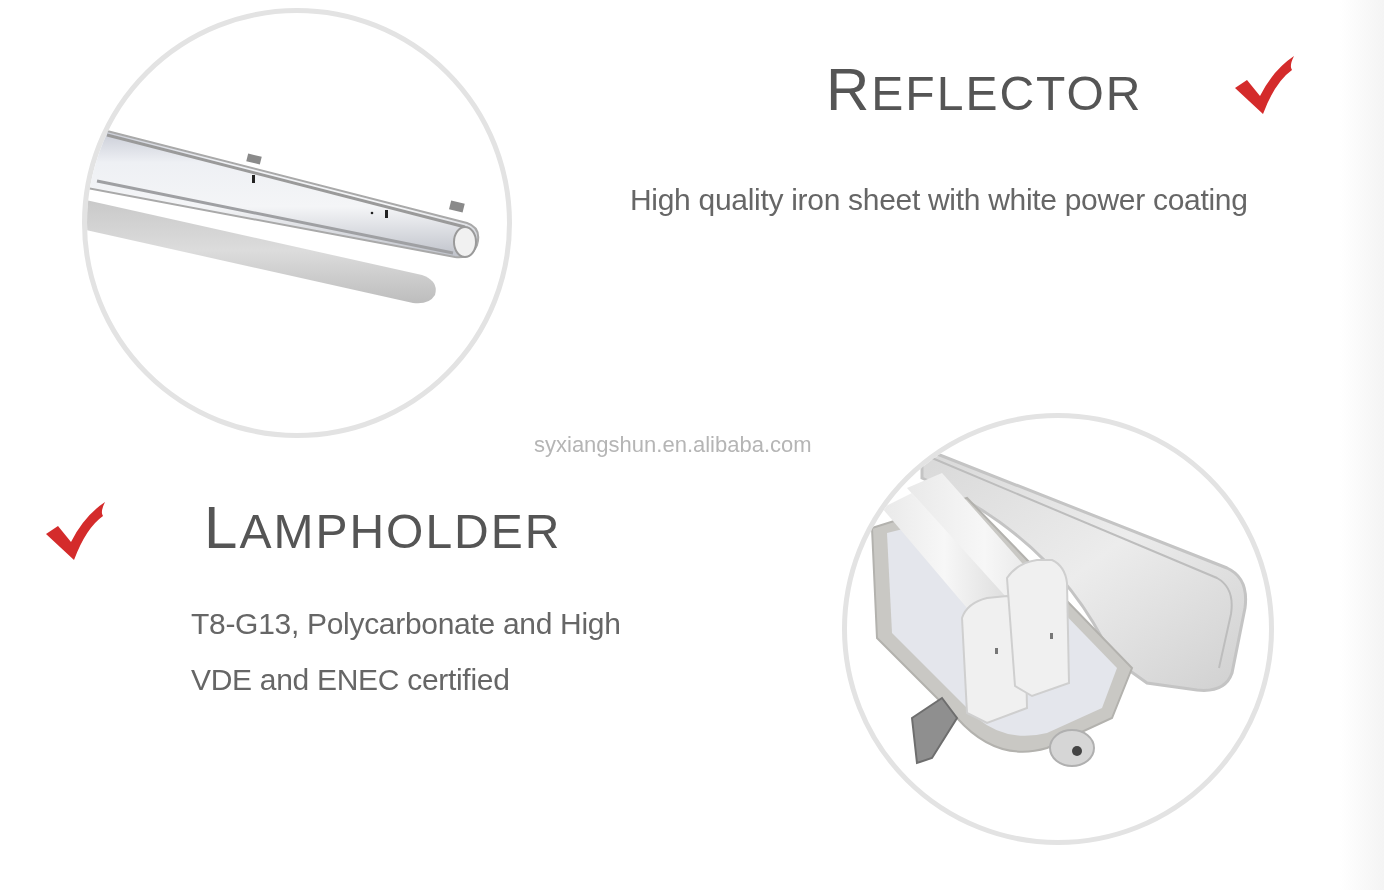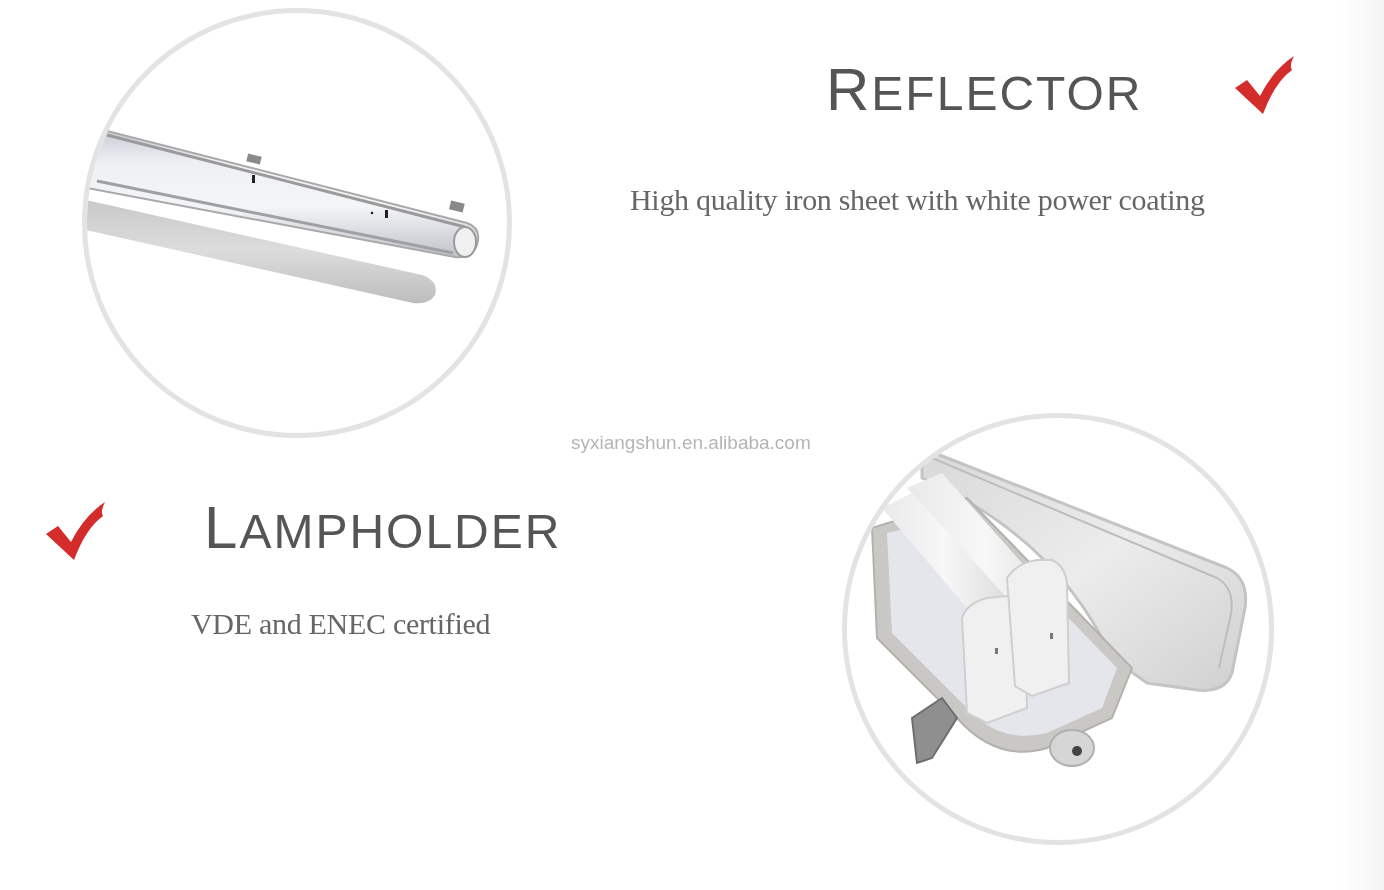--- a/index.html
+++ b/index.html
@@ -13,27 +13,26 @@
       border: 5px solid #e3e3e3; box-sizing: border-box; overflow: hidden; background: #fff;
     }
     .heading {
       position: absolute; color: #555555; font-family: "Liberation Sans", sans-serif;
       font-size: 48px; letter-spacing: 2px; font-weight: normal; white-space: nowrap;
       line-height: 1;
     }
     .heading .cap { font-size: 60px; }
     .desc {
       position: absolute; color: #666666; font-size: 30px; white-space: nowrap;
-      font-family: Liberation Serif, serif; letter-spacing: -0.3px;
+      font-family: Liberation Sans, sans-serif; letter-spacing: -0.3px;
     }
     .lines div { height: 56px; line-height: 56px; }
     .watermark {
-      position: absolute; color: #b5b5b5; font-size: 19px; white-space: nowrap;
+      position: absolute; color: #b5b5b5; font-size: 22px; white-space: nowrap;
       font-family: "Liberation Sans", sans-serif;
-      margin-left: 37px;
     }
     .check { position: absolute; }
   </style>
 </head>
 <body>
 
 <div class="circle" style="left:82px; top:8px; width:430px; height:430px;">
   <svg width="430" height="430" viewBox="0 0 430 430">
     <defs>
       <linearGradient id="tubeG" x1="0" y1="0" x2="0" y2="1">
@@ -84,20 +83,21 @@
 
 <svg class="check" style="left:44px; top:498px;" width="64" height="64" viewBox="0 0 64 64">
   <path d="M2 36 L14 28 L27 44 Q40 18 61 4 Q56 14 59 18 Q42 30 30 62 Z" fill="#d42b2b"></path>
 </svg>
 
 <div class="heading" style="left:204px; top:498px;">
   <span class="cap">L</span><span>AMPHOLDER</span>
 </div>
 
 <div class="desc lines" style="left:191px; top:596px;">
+  <div>T8-G13, Polycarbonate and High</div>
   <div>VDE and ENEC certified</div>
 </div>
 
 <div class="circle" style="left:842px; top:413px; width:432px; height:432px;">
   <svg width="432" height="432" viewBox="0 0 432 432">
     <defs>
       <linearGradient id="lidG" x1="0" y1="0" x2="1" y2="1">
         <stop offset="0" stop-color="#d8d8d8"></stop>
         <stop offset="0.5" stop-color="#ececec"></stop>
         <stop offset="1" stop-color="#d0d0d0"></stop>

